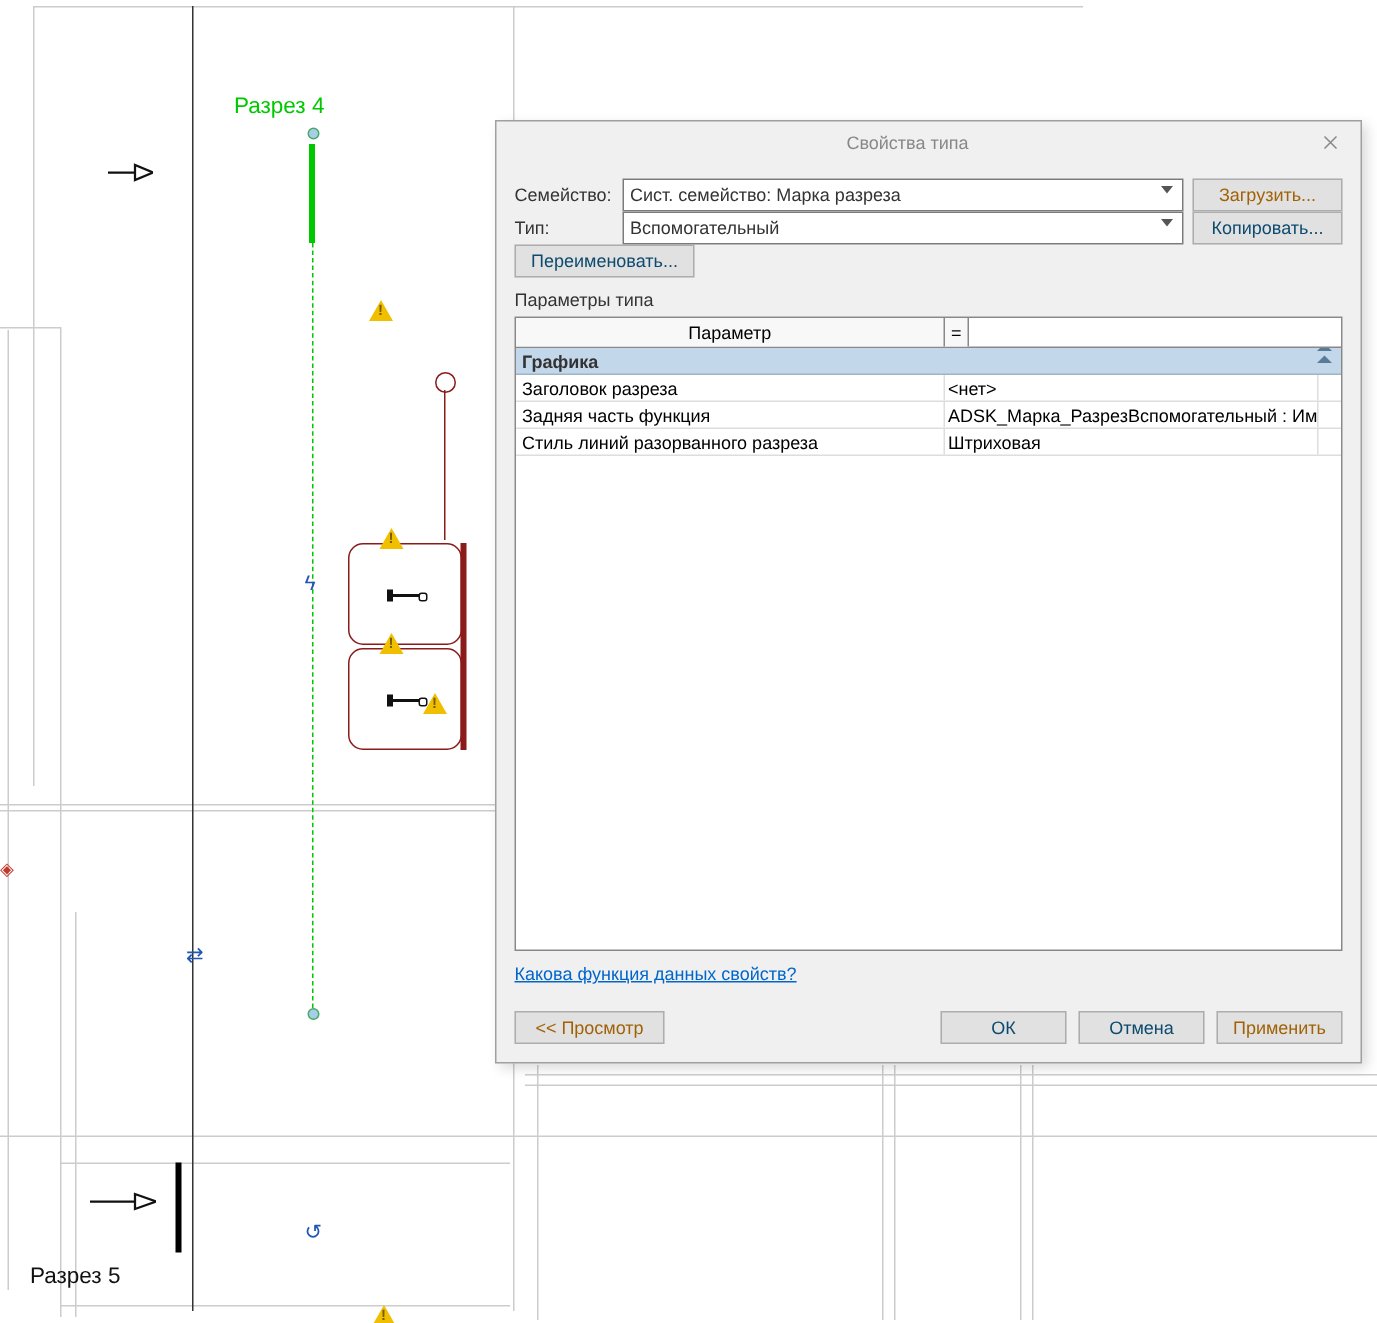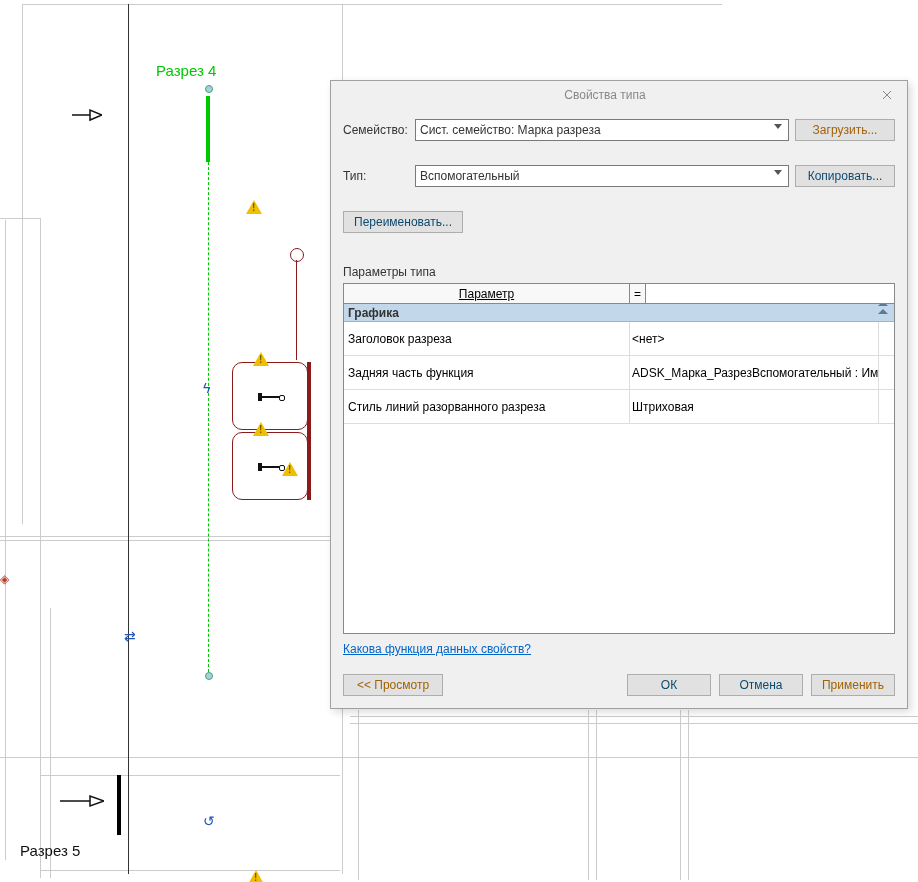--- a/index.html
+++ b/index.html
@@ -146,21 +146,21 @@
   .dlg-body {
     flex: 1;
     padding: 10px 12px 8px 12px;
     display: flex;
     flex-direction: column;
   }
 
   .form-row {
     display: flex;
     align-items: center;
-    margin-bottom: 24px;
+    margin-bottom: 0;
     gap: 6px;
   }
   .form-row .lbl {
     width: 66px;
     color: #333;
   }
   .form-row .combo {
     flex: 1;
     height: 22px;
     background: #fff;
@@ -215,21 +215,21 @@
     height:20px;
   }
   .grid-head .hcell {
     display:flex;
     align-items:center;
     justify-content:center;
     border-right:1px solid #888;
     font-weight:normal;
     background:#f8f8f8;
   }
-  .hcell.param { flex: 0 0 52%; text-decoration: underline; }
+  .hcell.param { flex: 0 0 52%; }
   .hcell.value { flex: 1; }
   .hcell.eq    { flex: 0 0 16px; justify-content:center; }
 
   .grid-body { flex:1; overflow:auto; }
 
   .group-row {
     background:#c3d7ea;
     display:flex;
     align-items:center;
     height:18px;
@@ -253,21 +253,21 @@
     position:absolute;
     left:-5px; top:-8px;
     width:0;height:0;
     border-left:5px solid transparent;
     border-right:5px solid transparent;
     border-bottom:5px solid #5a7a9a;
   }
 
   .data-row {
     display:flex;
-    height:34px;
+    height:18px;
     border-bottom:1px solid #ddd;
   }
   .data-row .pcell {
     flex: 0 0 52%;
     padding-left:4px;
     border-right:1px solid #ddd;
     display:flex;
     align-items:center;
     white-space:nowrap;
     overflow:hidden;

